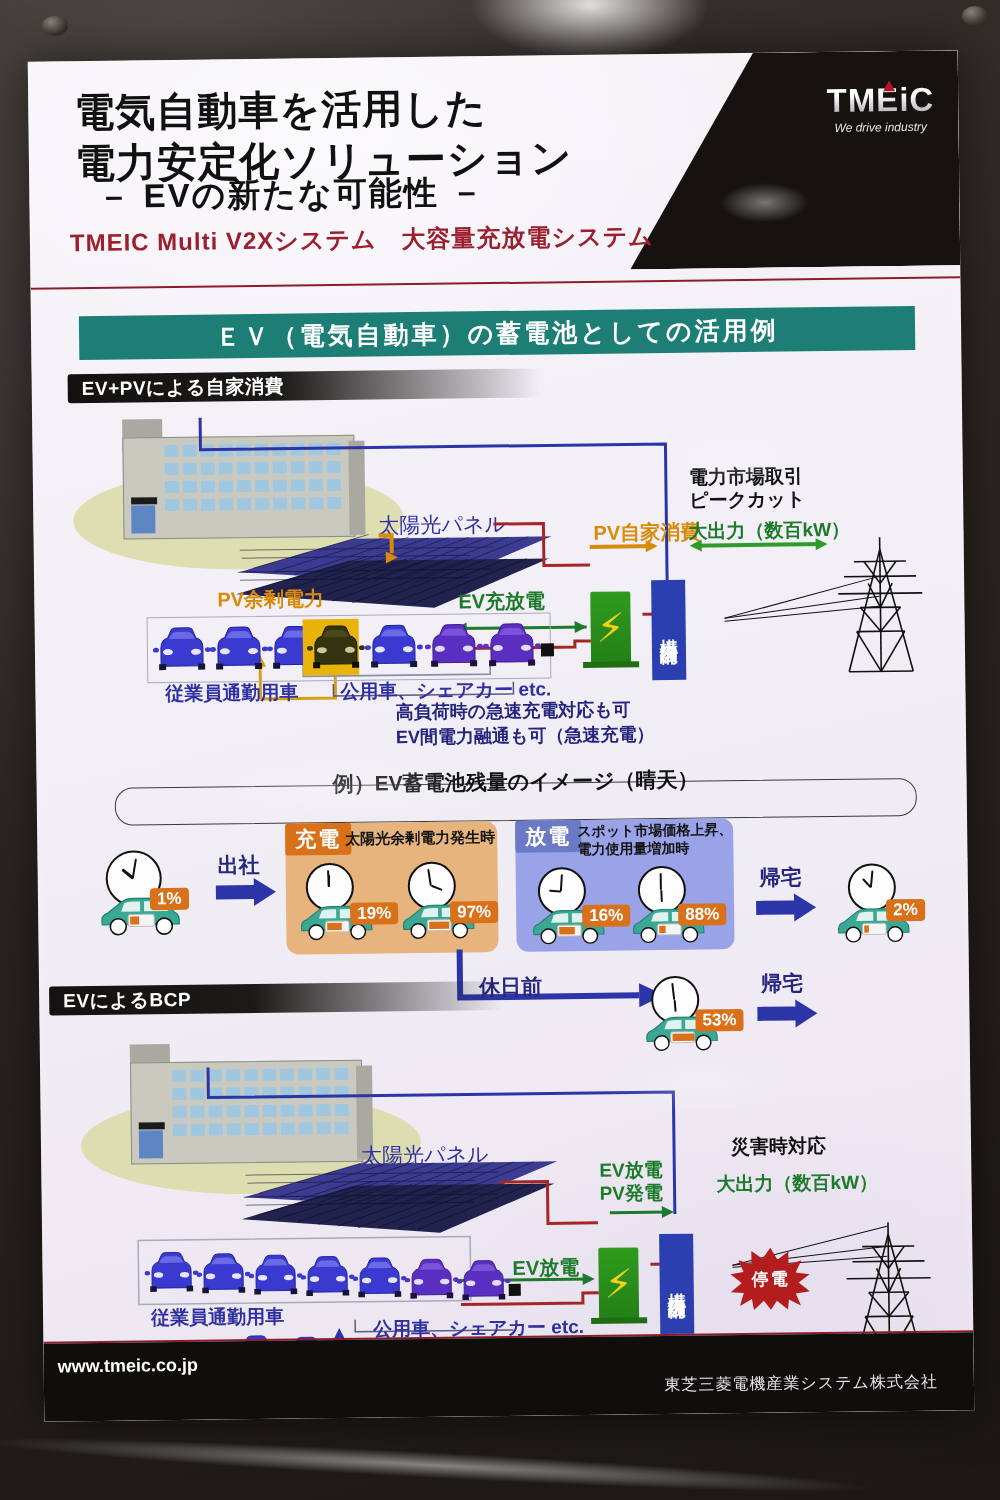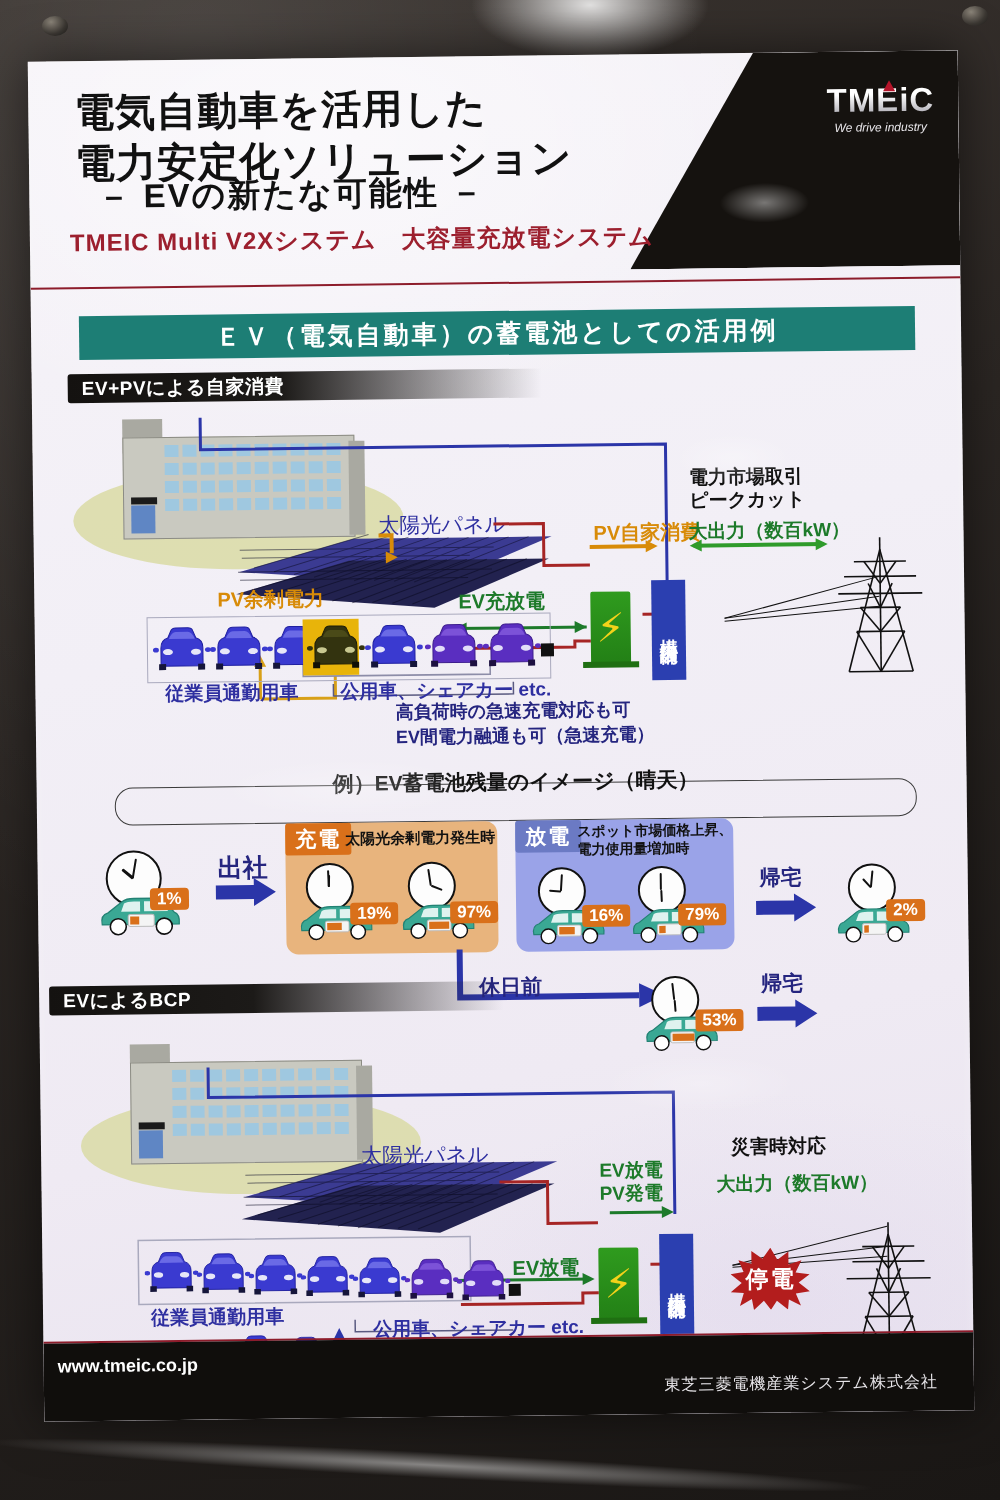--- a/index.html
+++ b/index.html
@@ -96,21 +96,21 @@
   .tagD{position:absolute;background:#6b7ac4;color:#fff;font-weight:700;font-size:21px;
     padding:2px 10px;border-radius:3px;letter-spacing:2px;}
   .pct{position:absolute;background:#d9701a;color:#fff;font-weight:700;font-size:17px;
     padding:1px 7px;border-radius:4px;}
   .clock{position:absolute;border-radius:50%;background:#fdfdfd;border:2.5px solid #111;}
   .hand{position:absolute;background:#111;transform-origin:bottom center;border-radius:1px;}
   .arrowBlue{position:absolute;}
 
   
   .burst{position:absolute;display:flex;align-items:center;justify-content:center;
-    color:#fff;font-weight:700;font-size:23px;letter-spacing:2px;}
+    color:#fff;font-weight:700;font-size:17px;letter-spacing:2px;}
 
   
   #footer{position:absolute;left:0;bottom:0;width:100%;height:78px;background:#100e0c;}
   #footline{position:absolute;left:0;bottom:78px;width:100%;height:2px;background:#8d1c2b;}
   #url{position:absolute;left:14px;bottom:44px;color:#fff;font-size:18px;font-weight:700;}
   #corp{position:absolute;right:36px;bottom:18px;color:#e6e4e8;font-size:16px;letter-spacing:1px;}
 
   
   .boltHead{position:absolute;width:26px;height:20px;border-radius:50%;
     background:radial-gradient(ellipse at 35% 30%,#8a8378,#3c3833 60%,#1b1917);}
@@ -400,21 +400,21 @@
           <path d="M6 32 Q4 22 12 20 L26 9 Q30 6 38 6 L58 6 Q66 6 70 11 L78 20 Q84 22 83 32 Z" fill="#3aa894" stroke="#238274" stroke-width="1.3"></path>
           <path d="M28 11 Q31 9 38 9 L44 9 L44 19 L25 19 Z" fill="#dff2ef"></path>
           <path d="M48 9 L57 9 Q64 9 67 12 L72 19 L48 19 Z" fill="#dff2ef"></path>
           <rect x="32" y="22" width="26" height="12" rx="2" fill="#f4f4f4" stroke="#bbb"></rect>
           <rect x="34" y="24" width="9" height="8" fill="#d9701a"></rect>
           <circle cx="22" cy="34" r="8" fill="#fff" stroke="#111" stroke-width="1.6"></circle>
           <circle cx="68" cy="34" r="8" fill="#fff" stroke="#111" stroke-width="1.6"></circle>
         </svg></div>
     <div class="pct" style="left:112px;top:828px;">1%</div>
 
-    <div class="tx dblue" style="left:180px;top:793px;font-size:25px;font-weight:700;">出社</div>
+    <div class="tx dblue" style="left:180px;top:793px;font-size:21px;font-weight:700;">出社</div>
     <svg class="arrowBlue conn" width="62" height="34" style="left:178px;top:818px;">
       <polygon points="0,8 38,8 38,1 60,15 38,29 38,22 0,22" fill="#2b35a8"></polygon>
     </svg>
 
     <div class="panelC" style="left:248px;top:765px;width:212px;height:131px;"></div>
     <div class="tagC" style="left:248px;top:765px;">充電</div>
     <div class="tx blk" style="left:308px;top:772px;font-size:15px;font-weight:700;">太陽光余剰電力発生時</div>
 
     <div class="clock" style="left:268px;top:805px;width:44px;height:44px;">
       <div class="hand" style="left:20px;top:10px;width:2.4px;height:12px;transform:rotate(2deg);"></div>
@@ -472,21 +472,21 @@
     </div>
     <div class="car" style="left:590px;top:850px;"><svg width="80" height="40" viewBox="0 0 88 44">
           <path d="M6 32 Q4 22 12 20 L26 9 Q30 6 38 6 L58 6 Q66 6 70 11 L78 20 Q84 22 83 32 Z" fill="#3aa894" stroke="#238274" stroke-width="1.3"></path>
           <path d="M28 11 Q31 9 38 9 L44 9 L44 19 L25 19 Z" fill="#dff2ef"></path>
           <path d="M48 9 L57 9 Q64 9 67 12 L72 19 L48 19 Z" fill="#dff2ef"></path>
           <rect x="32" y="22" width="26" height="12" rx="2" fill="#f4f4f4" stroke="#bbb"></rect>
           <rect x="34" y="24" width="7" height="8" fill="#d9701a"></rect>
           <circle cx="22" cy="34" r="8" fill="#fff" stroke="#111" stroke-width="1.6"></circle>
           <circle cx="68" cy="34" r="8" fill="#fff" stroke="#111" stroke-width="1.6"></circle>
         </svg></div>
-    <div class="pct" style="left:640px;top:850px;">79%</div>
+    <div class="pct" style="left:640px;top:850px;">88%</div>
 
     <div class="tx dblue" style="left:722px;top:812px;font-size:21px;font-weight:700;">帰宅</div>
     <svg class="conn" width="62" height="34" style="left:718px;top:840px;">
       <polygon points="0,8 38,8 38,1 60,15 38,29 38,22 0,22" fill="#2b35a8"></polygon>
     </svg>
     <div class="clock" style="left:810px;top:812px;width:44px;height:44px;">
       <div class="hand" style="left:20px;top:10px;width:2.4px;height:12px;transform:rotate(-42deg);"></div>
       <div class="hand" style="left:20px;top:5px;width:1.8px;height:17px;transform:rotate(6deg);"></div>
     </div>
     <div class="car" style="left:795px;top:852px;"><svg width="80" height="40" viewBox="0 0 88 44">

